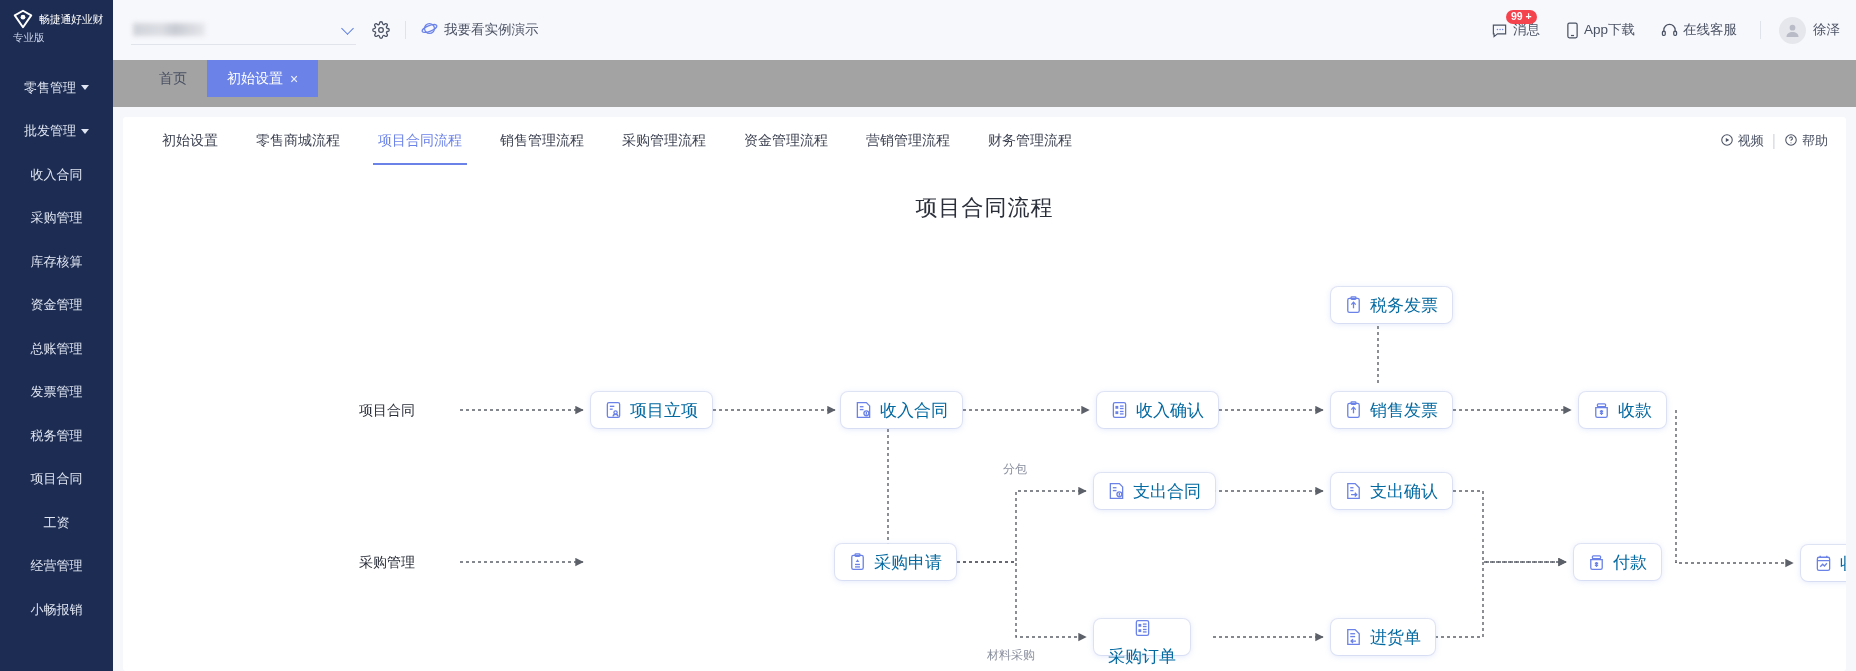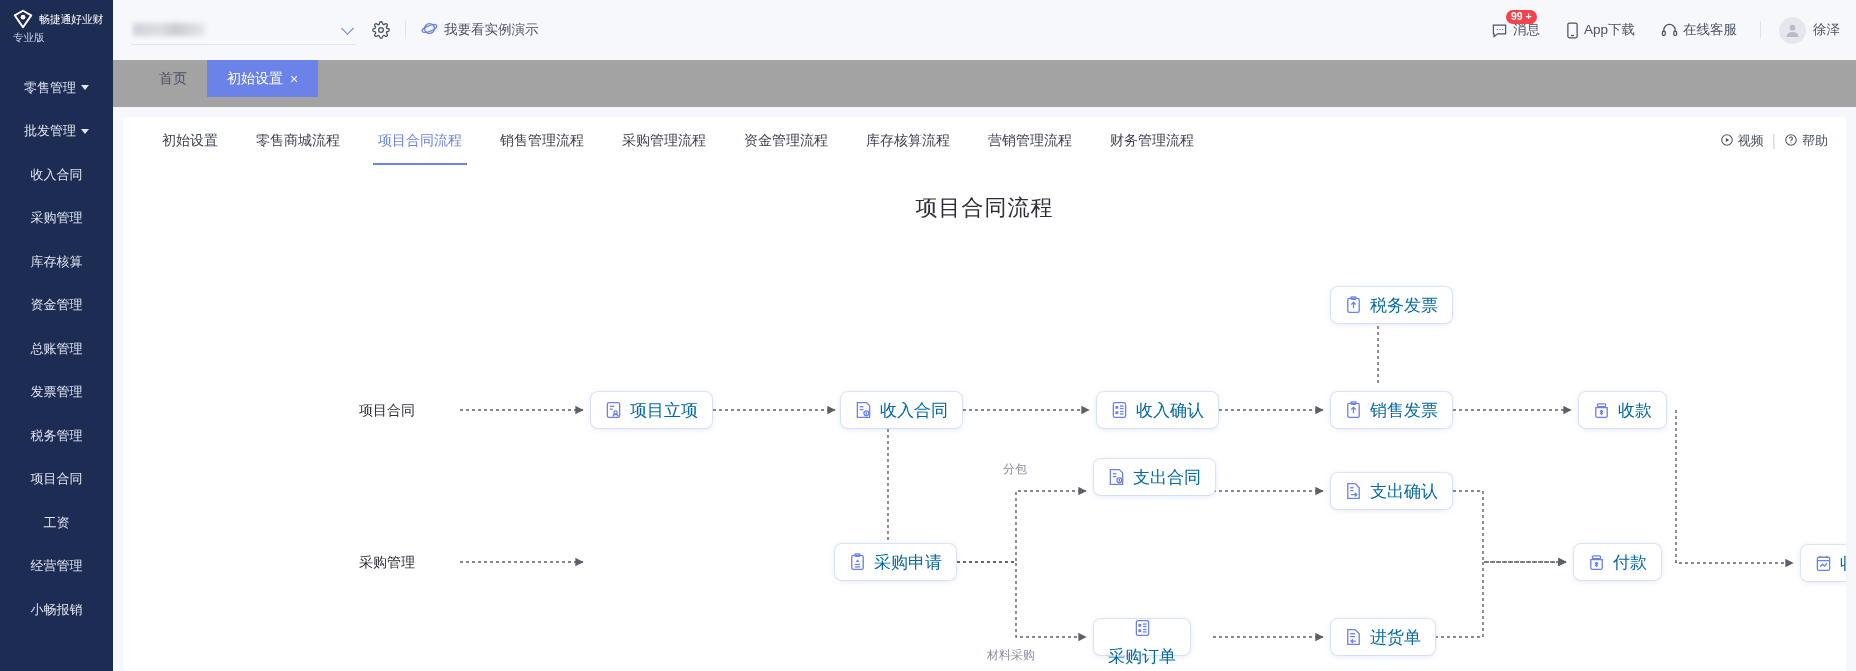--- a/index.html
+++ b/index.html
@@ -314,21 +314,20 @@
 
     <div class="content">
 
       <div class="subtabs" id="subtabs">
         <div class="subtab">初始设置</div>
           <div class="subtab">零售商城流程</div>
           <div class="subtab active">项目合同流程</div>
           <div class="subtab">销售管理流程</div>
           <div class="subtab">采购管理流程</div>
           <div class="subtab">资金管理流程</div>
-          <div class="subtab">库存核算流程</div>
           <div class="subtab">营销管理流程</div>
           <div class="subtab">财务管理流程</div>
           <div class="subtabs-right">
           <span class="st-link">
             <span>
               <svg width="14" height="14" viewBox="0 0 24 24" fill="none" stroke="#4a5163" stroke-width="1.8">
                 <circle cx="12" cy="12" r="9"></circle>
                 <path d="M10 8.5l6 3.5-6 3.5z" fill="#4a5163" stroke="none"></path>
               </svg>
             </span>
@@ -477,21 +476,21 @@
                 <svg width="17" height="18" viewBox="0 0 20 22" fill="none" stroke="#6b82e8" stroke-width="1.6">
                   <rect x="3" y="3" width="14" height="17" rx="2"></rect>
                   <rect x="7" y="1" width="6" height="3" rx="1"></rect>
                   <path d="M10 7.5l2.2 3.6H7.8z" fill="#6b82e8" stroke="none"></path>
                   <line x1="7" y1="14" x2="13" y2="14"></line>
                   <line x1="7" y1="17" x2="13" y2="17"></line>
                 </svg>
               </span>
               <span class="node-label">采购申请</span>
             </div>
-            <div class="node" style="left: 971px; top: 236px;">
+            <div class="node" style="left: 971px; top: 250px;">
               <span style="display: flex;">
                 <svg width="17" height="18" viewBox="0 0 20 22" fill="none" stroke="#6b82e8" stroke-width="1.6">
                   <path d="M2.5 2h11l4 4v14H2.5z"></path>
                   <line x1="5.5" y1="7" x2="10" y2="7"></line>
                   <line x1="5.5" y1="10.5" x2="10" y2="10.5"></line>
                   <circle cx="13.5" cy="15" r="3"></circle>
                   <line x1="13.5" y1="13.3" x2="13.5" y2="16.7"></line>
                 </svg>
               </span>
               <span class="node-label">支出合同</span>

